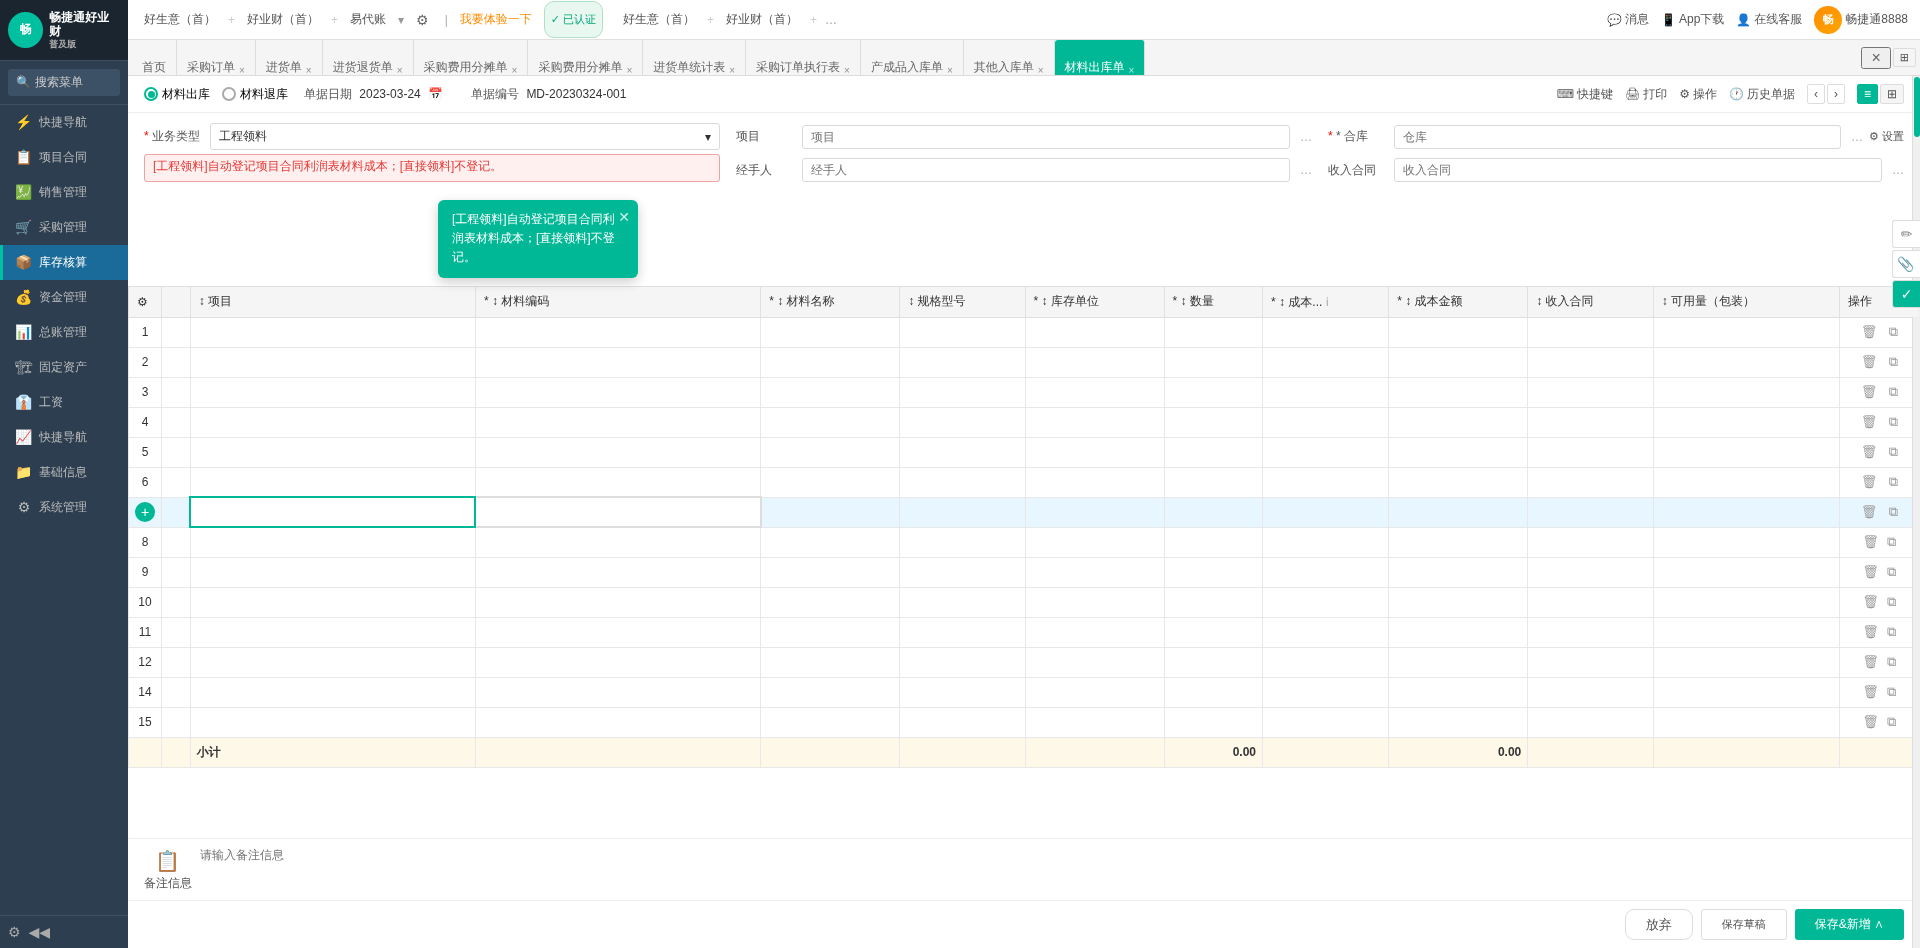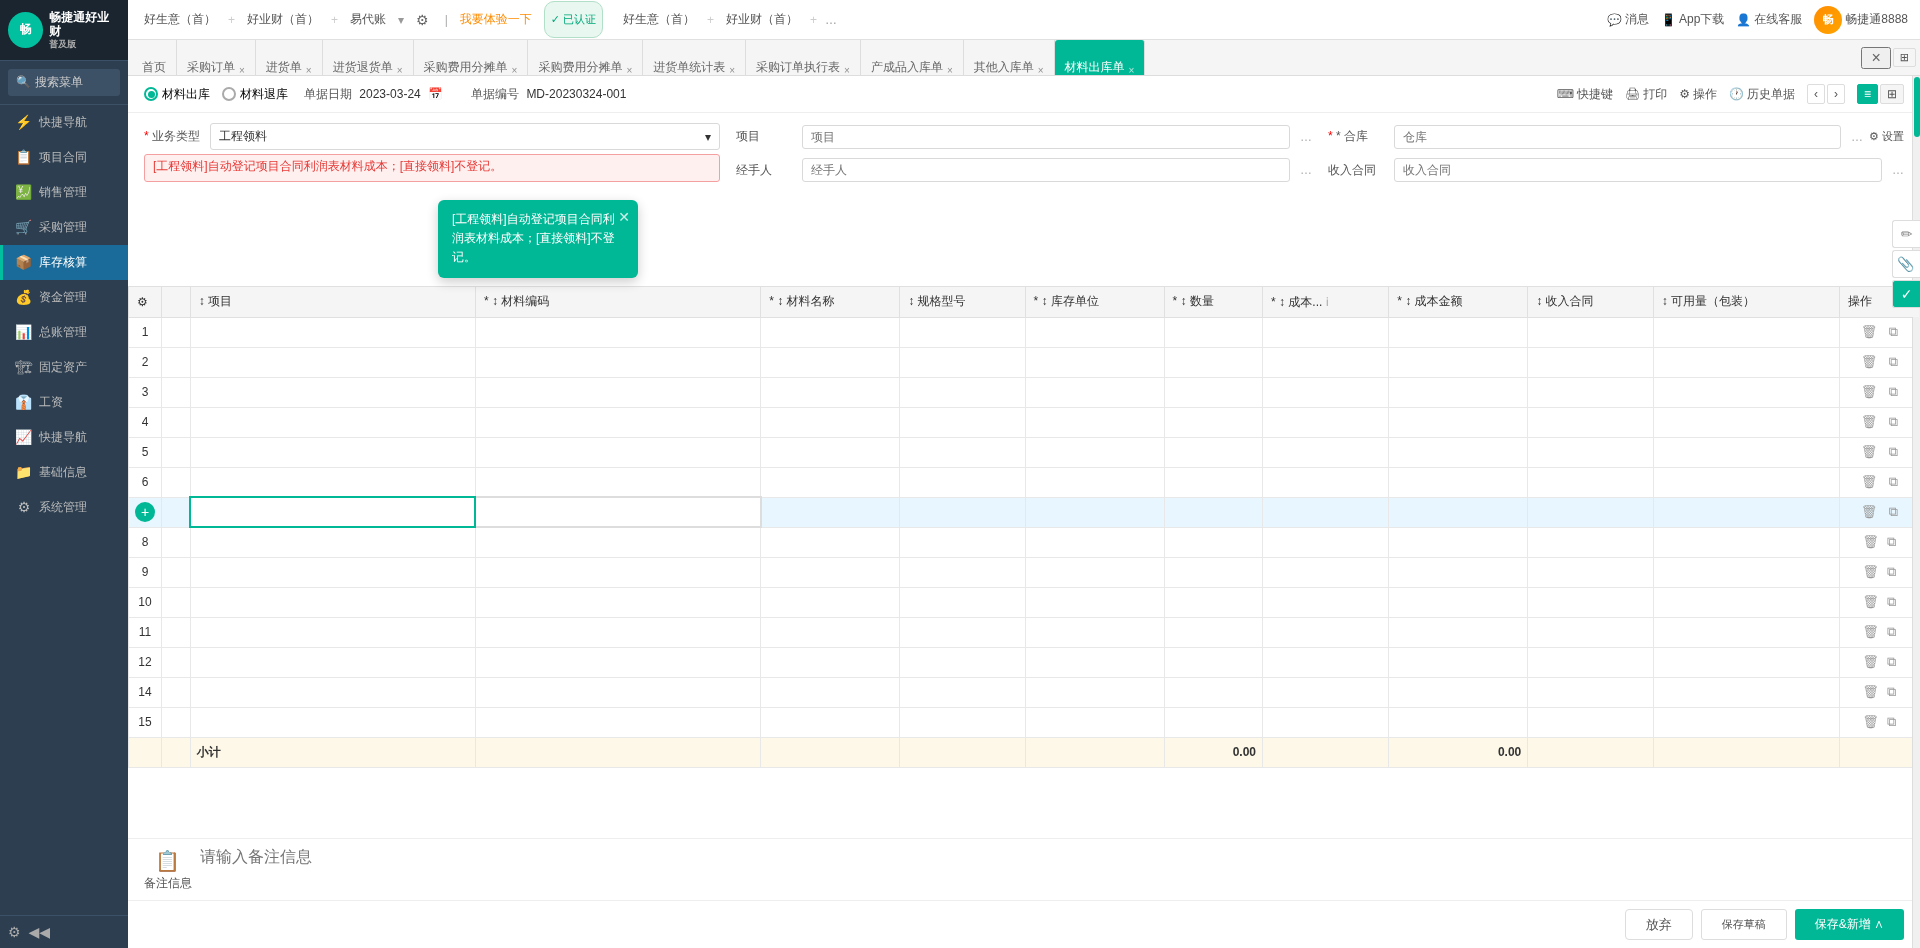--- a/index.html
+++ b/index.html
@@ -309,37 +309,37 @@
       align-items: flex-start;
       gap: 8px;
       background: #fff;
       flex-shrink: 0;
       min-height: 60px;
     }
     .remark-icon { color: #00b896; font-size: 20px; margin-top: 2px; }
     .remark-label { color: #555; font-size: 12px; writing-mode: horizontal-tb; }
     .remark-input {
       flex: 1; border: none; outline: none; color: #ec4899;
-      font-size: 16px; resize: none; background: transparent;
+      font-size: 12px; resize: none; background: transparent;
       min-height: 40px;
     }
 
     
     .bottom-actions {
       border-top: 1px solid #eee;
       padding: 8px 16px;
       display: flex;
       justify-content: flex-end;
       gap: 8px;
       background: #fff;
       flex-shrink: 0;
     }
     .btn-abandon {
       border: 1px solid #ddd; background: #fff; color: #555;
-      padding: 2px 20px; border-radius: 4px; cursor: pointer; font-size: 13px;
+      padding: 2px 20px; border-radius: 9px; cursor: pointer; font-size: 13px;
     }
     .btn-draft {
       border: 1px solid #ddd; background: #fff; color: #555;
       padding: 7px 20px; border-radius: 3px; cursor: pointer; font-size: 11px;
     }
     .btn-save-new {
       background: #00b896; color: #fff; border: none;
       padding: 7px 20px; border-radius: 3px; cursor: pointer; font-size: 13px;
       display: flex; align-items: center; gap: 4px;
     }

